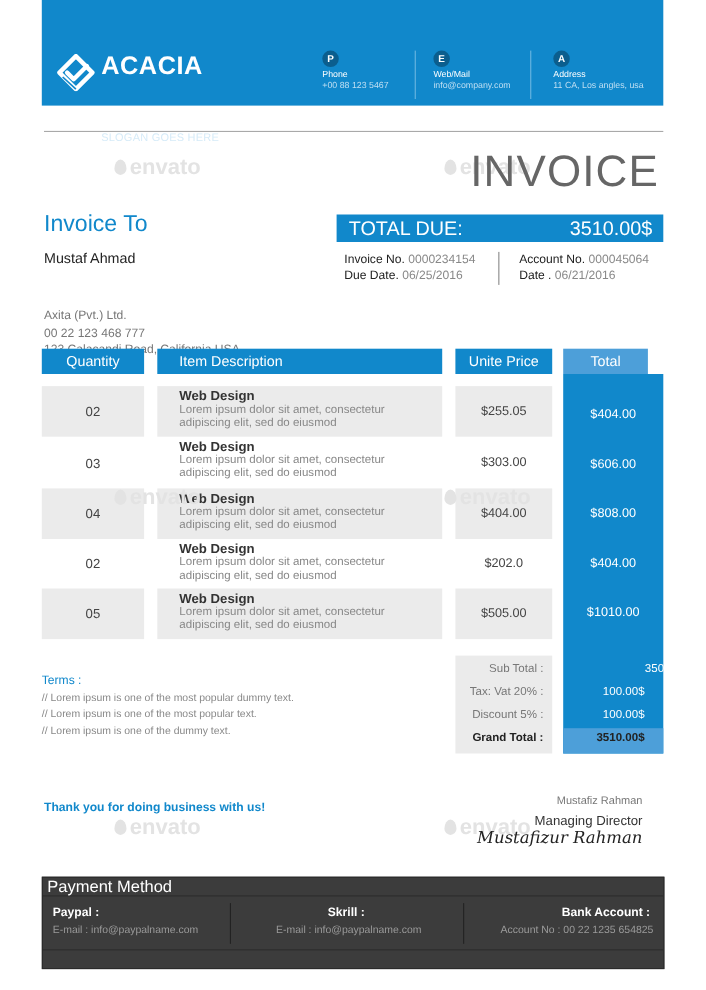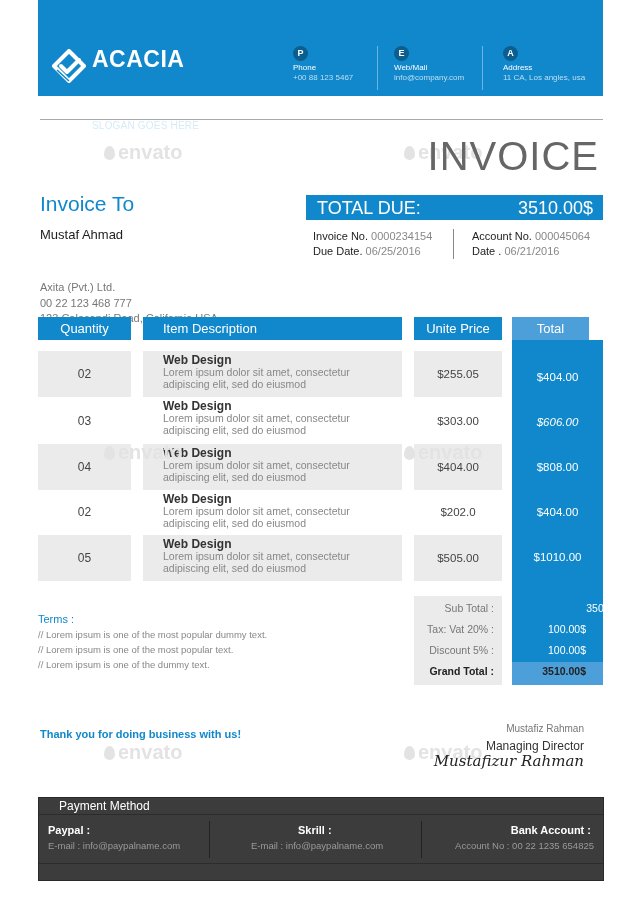--- a/index.html
+++ b/index.html
@@ -62,21 +62,21 @@
   .sum-val.gt { color: #222; font-weight: bold; }
   .gt-band { position: absolute; left: 512px; top: 662px; width: 91px; height: 23px; background: #4d9fd9; }
 
   .thanks { position: absolute; left: 40px; top: 728px; font-size: 11px; color: #1188cb; font-weight: bold; line-height: 13px; }
   .sig-name { position: absolute; right: 58px; top: 723px; font-size: 10px; color: #777; line-height: 12px; }
   .sig-title { position: absolute; right: 58px; top: 739px; font-size: 12px; color: #333; line-height: 14px; }
   .signature { position: absolute; right: 58px; top: 752px; font-family: "DejaVu Serif", serif; font-style: italic; font-size: 15px; color: #222; line-height: 18px; }
 
   .payment { position: absolute; left: 38px; top: 797px; width: 566px; height: 84px; background: #3c3c3c; border: 1px solid #2a2a2a; }
   .payment .hdr { position: absolute; left: 0; top: 0; width: 100%; height: 17px; border-bottom: 1px solid #2c2c2c; }
-  .payment .hdr span { position: absolute; left: 20px; top: 2px; color: #fff; font-size: 12px; line-height: 13px; }
+  .payment .hdr span { position: absolute; left: 4px; top: 2px; color: #fff; font-size: 15px; line-height: 13px; }
   .payment .foot { position: absolute; left: 0; top: 65px; width: 100%; height: 1px; background: #2c2c2c; }
   .pm-title { position: absolute; top: 26px; color: #fff; font-size: 11px; font-weight: bold; line-height: 13px; white-space: nowrap; }
   .pm-val { position: absolute; top: 42px; color: #9a9a9a; font-size: 9.5px; line-height: 12px; white-space: nowrap; }
   .pm-sep { position: absolute; top: 23px; width: 1px; height: 37px; background: #222; }
 </style>
 </head>
 <body>
 
 <div class="header">
   <svg class="logo" viewBox="0 0 36 34">
@@ -154,21 +154,21 @@
 <div class="cell shade price" style="top:351px;">$255.05</div>
 <div class="cell tot" style="top:354px;">$404.00</div>
 
 <div class="cell qty" style="top:398px;">03</div>
 <div class="cell desc" style="top:397px;">
   <div class="t">Web Design</div>
     <div class="s">Lorem ipsum dolor sit amet, consectetur</div>
     <div class="s">adipiscing elit, sed do eiusmod</div>
 </div>
 <div class="cell price" style="top:398px;">$303.00</div>
-<div class="cell tot" style="top:399px;font-style:italic;">$606.00</div>
+<div class="cell tot" style="top:399px;">$606.00</div>
 
 <div class="cell shade qty" style="top:444px;">04</div>
 <div class="cell shade desc" style="top:444px;">
   <div class="t">Web Design</div>
     <div class="s">Lorem ipsum dolor sit amet, consectetur</div>
     <div class="s">adipiscing elit, sed do eiusmod</div>
 </div>
 <div class="cell shade price" style="top:444px;">$404.00</div>
 <div class="cell tot" style="top:444px;">$808.00</div>
 

